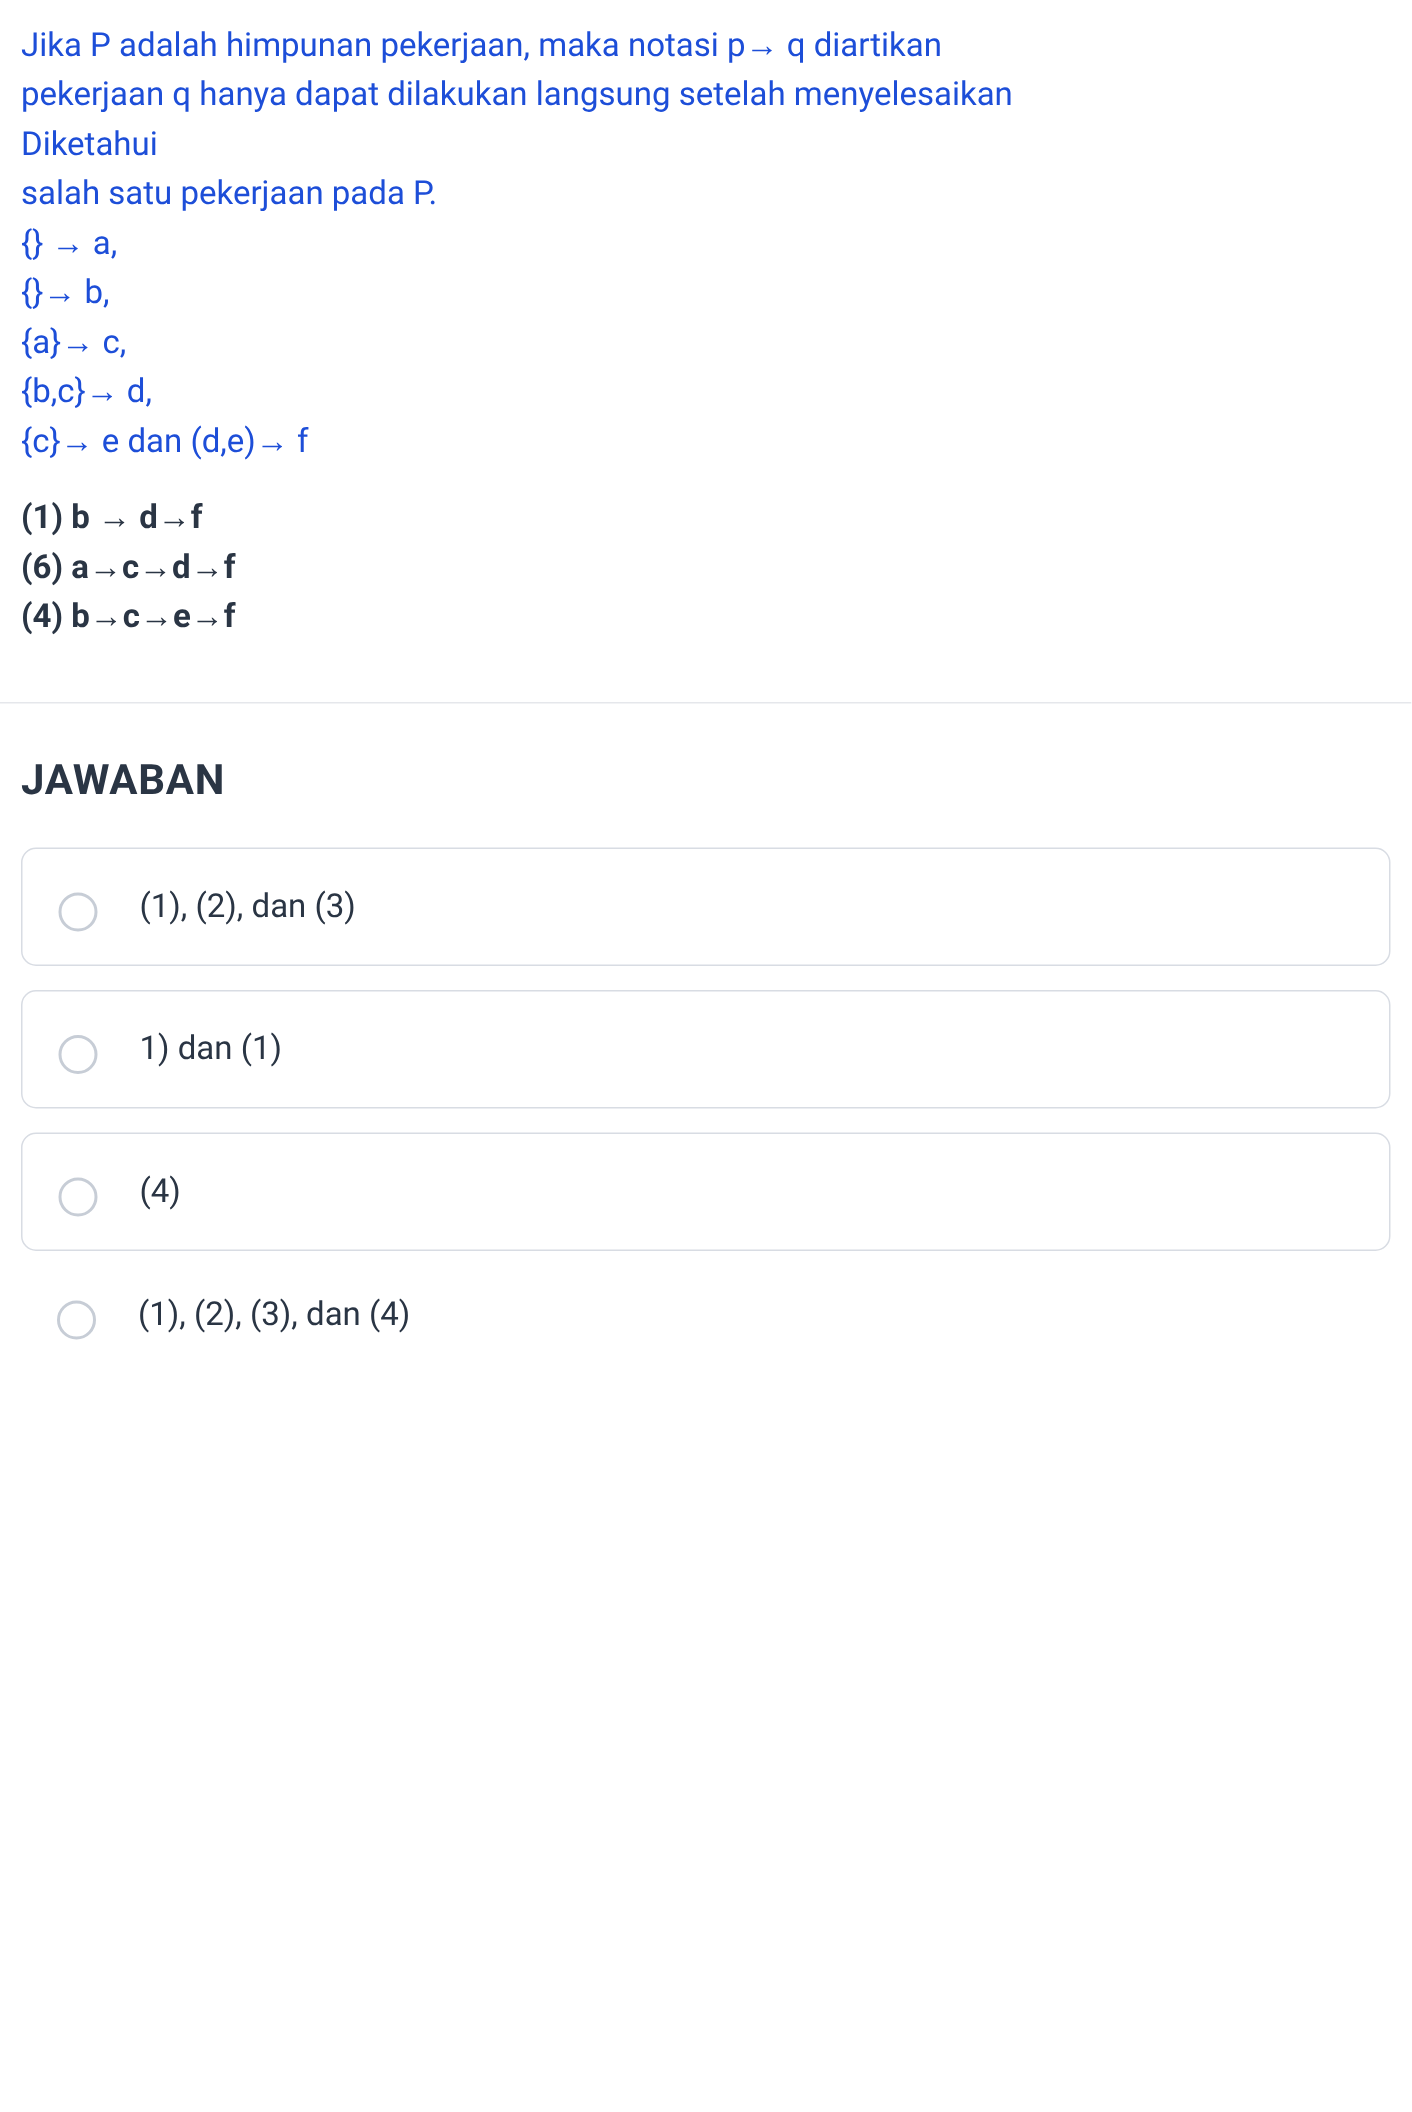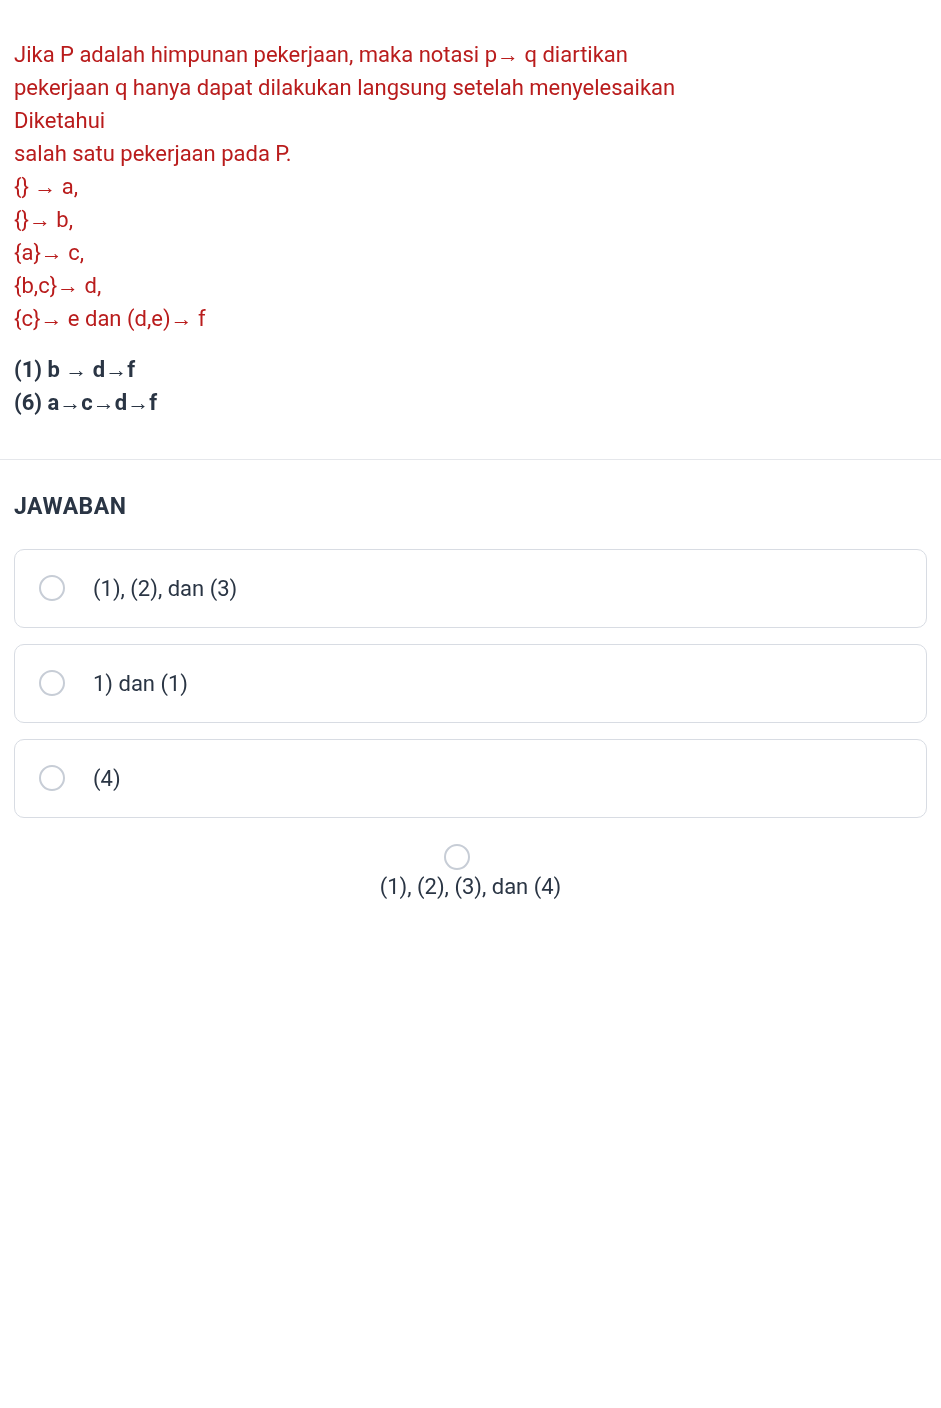--- a/index.html
+++ b/index.html
@@ -13,23 +13,22 @@
     color: #2a3544;
     width: 941px;
     font-size: 22px;
     line-height: 1.5;
   }
   .question-section {
     padding: 14px 14px 40px 14px;
     border-bottom: 1px solid #e5e7eb;
   }
   .question-text {
-    color: #b91c1c;
+    color: #1d4ed8;
     margin-bottom: 0;
-    margin-top: 24px;
   }
   .question-text .line {
     display: block;
   }
   .bold {
     font-weight: 600;
   }
   .statements {
     margin-top: 18px;
   }
@@ -38,38 +37,37 @@
     font-weight: bold;
   }
   .answer-section {
     padding: 30px 14px 14px 14px;
   }
   .answer-heading {
     font-weight: 700;
     color: #2a3544;
     letter-spacing: 0.5px;
     margin-bottom: 24px;
-    font-size: 23px;
+    font-size: 28px;
   }
   .option {
     display: flex;
-    align-items: center;
+    align-items: flex-end;
     border: 1px solid #d8dce3;
     border-radius: 10px;
     padding: 22px 24px;
     margin-bottom: 16px;
     cursor: pointer;
     background: #ffffff;
   }
   .option:last-child {
     border: none;
     border-radius: 0;
     padding: 10px 24px 0 24px;
     margin-bottom: 0;
-    flex-direction: column;
   }
   .radio {
     width: 26px;
     height: 26px;
     border: 2px solid #c7cdd6;
     border-radius: 50%;
     flex-shrink: 0;
     margin-right: 28px;
   }
   .option-label {
@@ -87,20 +85,21 @@
     <span class="line">salah satu pekerjaan pada P.</span>
     <span class="line">{} → a,</span>
     <span class="line">{}→ b,</span>
     <span class="line">{a}→ c,</span>
     <span class="line">{b,c}→ d,</span>
     <span class="line">{c}→ e dan (d,e)→ f</span>
   </div>
   <div class="statements">
     <span class="line">(1) b → d→f</span>
     <span class="line">(6) a→c→d→f</span>
+    <span class="line">(4) b→c→e→f</span>
   </div>
 </div>
 
 <div class="answer-section">
   <div class="answer-heading">JAWABAN</div>
 
   <div class="option">
     <div class="radio"></div>
     <div class="option-label">(1), (2), dan (3)</div>
   </div>

